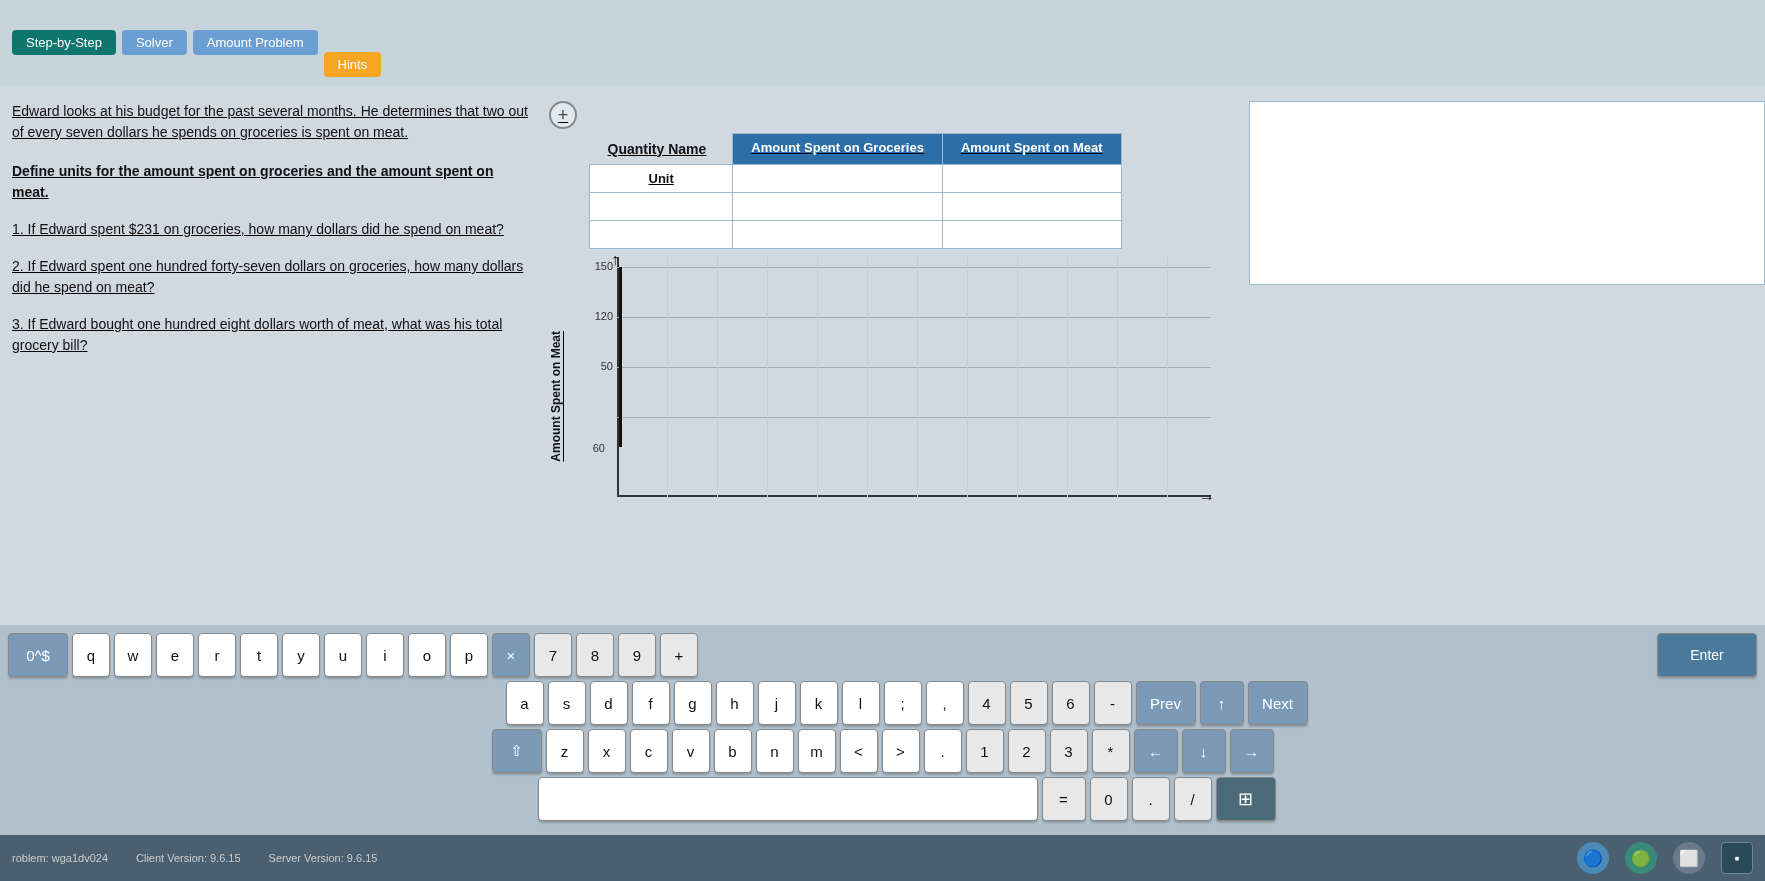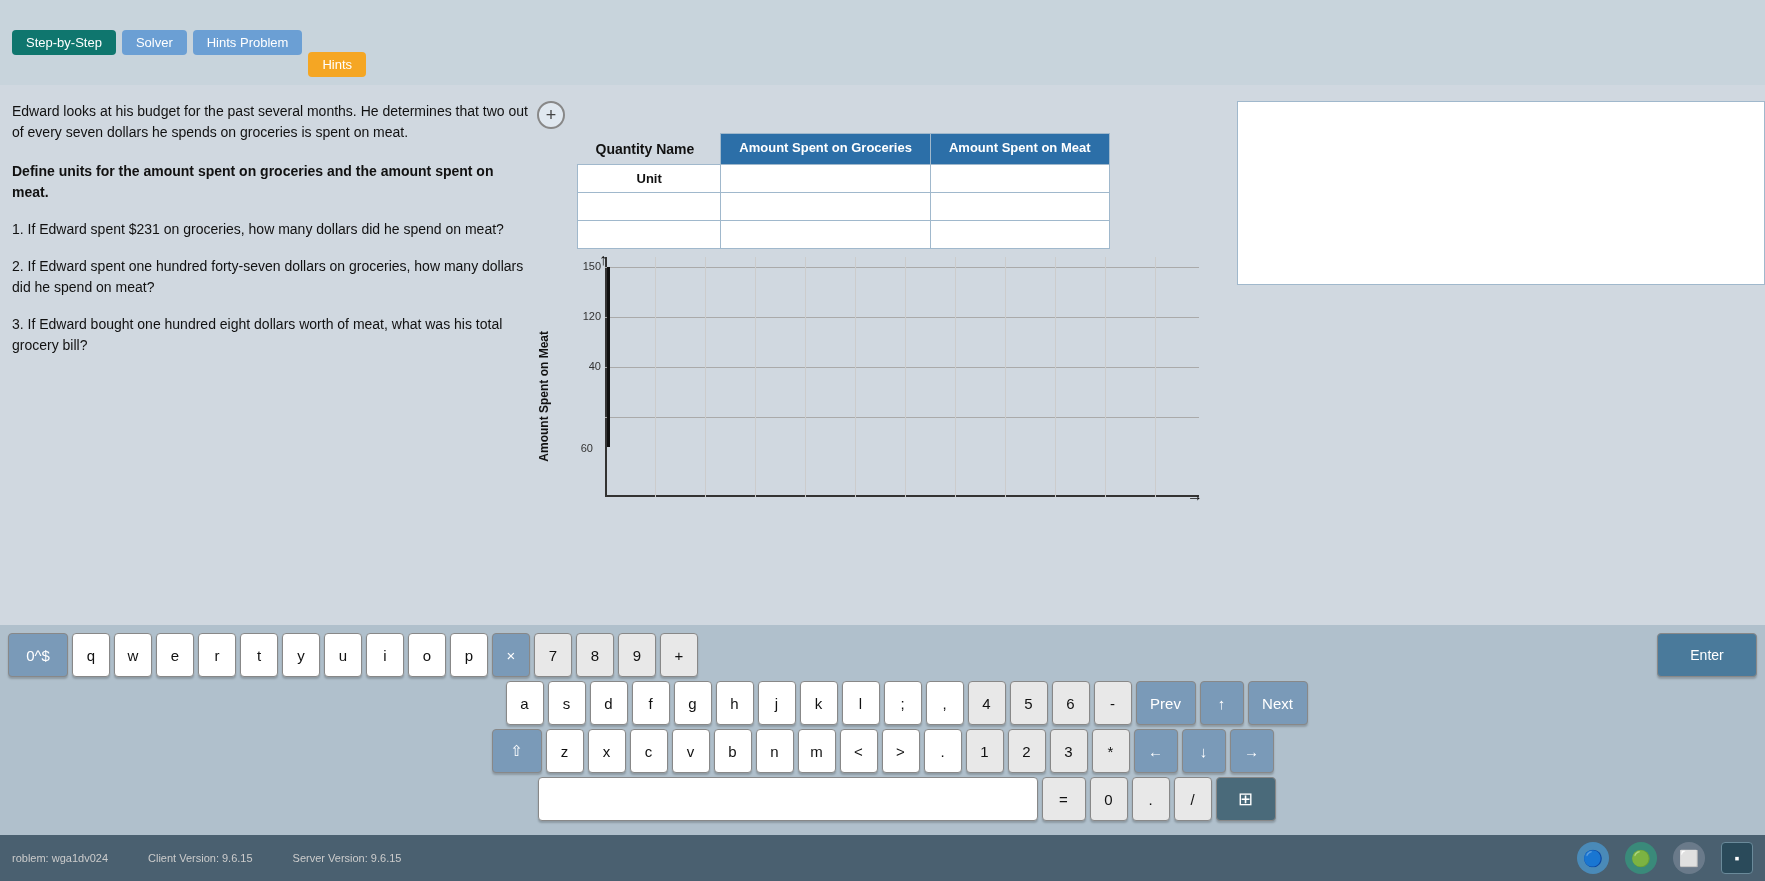--- a/index.html
+++ b/index.html
@@ -31,22 +31,23 @@
     .btn-step { background: #0f766e; color: white; }
     .btn-solver { background: #6b9fd4; color: white; }
     .btn-sample { background: #6b9fd4; color: white; }
     .btn-hints { background: #f5a623; color: white; margin-top: 44px; }
 
     
     .main-content {
       display: flex;
       flex-direction: row;
       padding: 16px 12px 0 12px;
-      gap: 5px;
+      gap: 17px;
       height: 480px;
+      text-decoration: underline;
     }
 
     
     .problem-panel {
       width: 520px;
       flex-shrink: 0;
       font-size: 14px;
       line-height: 1.5;
       color: #111;
     }
@@ -243,21 +244,21 @@
     .taskbar-icon.teal { background: #3a8a7a; }
     .taskbar-icon.gray { background: #6a7a8a; }
     .taskbar-icon.dark { background: #2a4a5a; border: 1px solid #6a8a9a; }
   </style>
 </head>
 <body>
 
 <div class="toolbar">
   <button class="toolbar-btn btn-step">Step-by-Step</button>
   <button class="toolbar-btn btn-solver">Solver</button>
-  <button class="toolbar-btn btn-sample">Hints Problem</button>
+  <button class="toolbar-btn btn-sample">Amount Problem</button>
   <button class="toolbar-btn btn-hints">Hints</button>
 </div>
 
 <div class="main-content">
 
   <div class="problem-panel">
     <p class="problem-intro">Edward looks at his budget for the past several months. He determines that two out of every seven dollars he spends on groceries is spent on meat.</p>
     <p class="problem-define">Define units for the amount spent on groceries and the amount spent on meat.</p>
     <p class="problem-question">1.  If Edward spent $231 on groceries, how many dollars did he spend on meat?</p>
     <p class="problem-question">2.  If Edward spent one hundred forty-seven dollars on groceries, how many dollars did he spend on meat?</p>
@@ -311,21 +312,21 @@
 
         <div style="position:absolute; left:46px; top:10px; right:0; border-top:1px solid #aaa;">
           <span style="position:absolute; right:100%; top:-8px; font-size:11px; color:#333; padding-right:4px;">150</span>
         </div>
 
         <div style="position:absolute; left:46px; top:60px; right:0; border-top:1px solid #aaa;">
           <span style="position:absolute; right:100%; top:-8px; font-size:11px; color:#333; padding-right:4px;">120</span>
         </div>
 
         <div style="position:absolute; left:46px; top:110px; right:0; border-top:1px solid #aaa;">
-          <span style="position:absolute; right:100%; top:-8px; font-size:11px; color:#333; padding-right:4px;">40</span>
+          <span style="position:absolute; right:100%; top:-8px; font-size:11px; color:#333; padding-right:4px;">50</span>
         </div>
 
         <div style="position:absolute; left:46px; top:160px; right:0; border-top:1px solid #aaa;">
           <span style="position:absolute; right:100%; top:-8px; font-size:11px; color:#333; padding-right:12px;margin-top:32px;">60</span>
         </div>
 
         <div style="position:absolute; left:96px; top:0; bottom:20px; border-left:1px solid #ccc;"></div>
         <div style="position:absolute; left:146px; top:0; bottom:20px; border-left:1px solid #ccc;"></div>
         <div style="position:absolute; left:196px; top:0; bottom:20px; border-left:1px solid #ccc;"></div>
         <div style="position:absolute; left:246px; top:0; bottom:20px; border-left:1px solid #ccc;"></div>
@@ -417,21 +418,21 @@
     <div style="width:44px;"></div>
     <button class="key key-spacebar"></button>
     <button class="key key-equals">=</button>
     <button class="key key-numpad">0</button>
     <button class="key key-numpad">.</button>
     <button class="key key-numpad">/</button>
     <button class="key key-grid" style="font-size:18px;">⊞</button>
   </div>
 </div>
 
-<div style="background:#4a6070; position:absolute; bottom:0; left:0; right:0; height:46px; display:flex; align-items:center; padding:0 12px; gap:40px;">
+<div style="background:#4a6070; position:absolute; bottom:0; left:0; right:0; height:46px; display:flex; align-items:center; padding:0 12px; gap:28px;">
   <span style="font-size:11px; color:#ccc;">roblem: wga1dv024</span>
   <span style="font-size:11px; color:#ccc;">Client Version: 9.6.15</span>
   <span style="font-size:11px; color:#ccc;">Server Version: 9.6.15</span>
   <div style="flex:1;"></div>
 
   <div style="display:flex; gap:16px; align-items:center;">
     <div class="taskbar-icon blue" style="width:32px;height:32px;border-radius:50%;background:#4a8ab8;display:flex;align-items:center;justify-content:center;font-size:16px;color:white;cursor:pointer;">🔵</div>
     <div class="taskbar-icon teal" style="width:32px;height:32px;border-radius:50%;background:#3a8a7a;display:flex;align-items:center;justify-content:center;font-size:16px;color:white;cursor:pointer;">🟢</div>
     <div class="taskbar-icon gray" style="width:32px;height:32px;border-radius:50%;background:#6a7a8a;display:flex;align-items:center;justify-content:center;font-size:16px;color:white;cursor:pointer;">⬜</div>
     <div class="taskbar-icon dark" style="width:32px;height:32px;border-radius:4px;background:#2a4a5a;border:1px solid #6a8a9a;display:flex;align-items:center;justify-content:center;font-size:14px;color:white;cursor:pointer;">▪</div>

